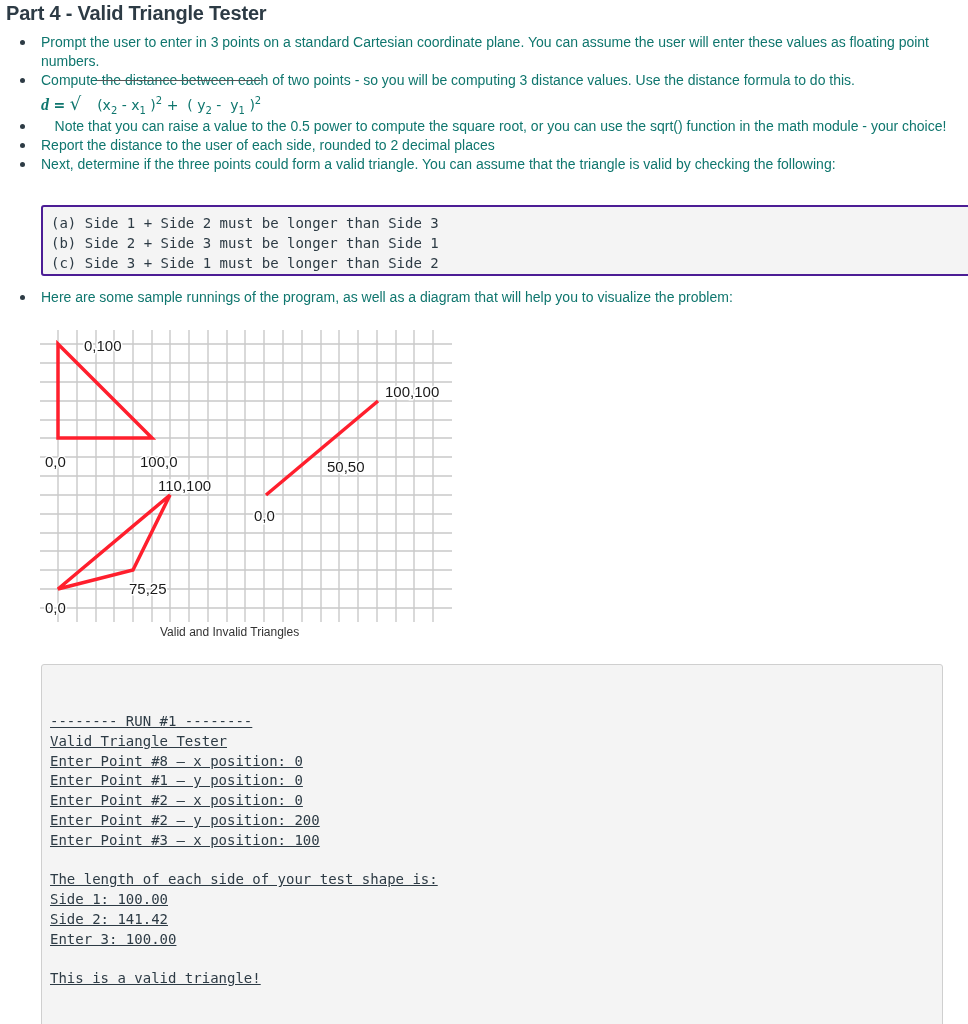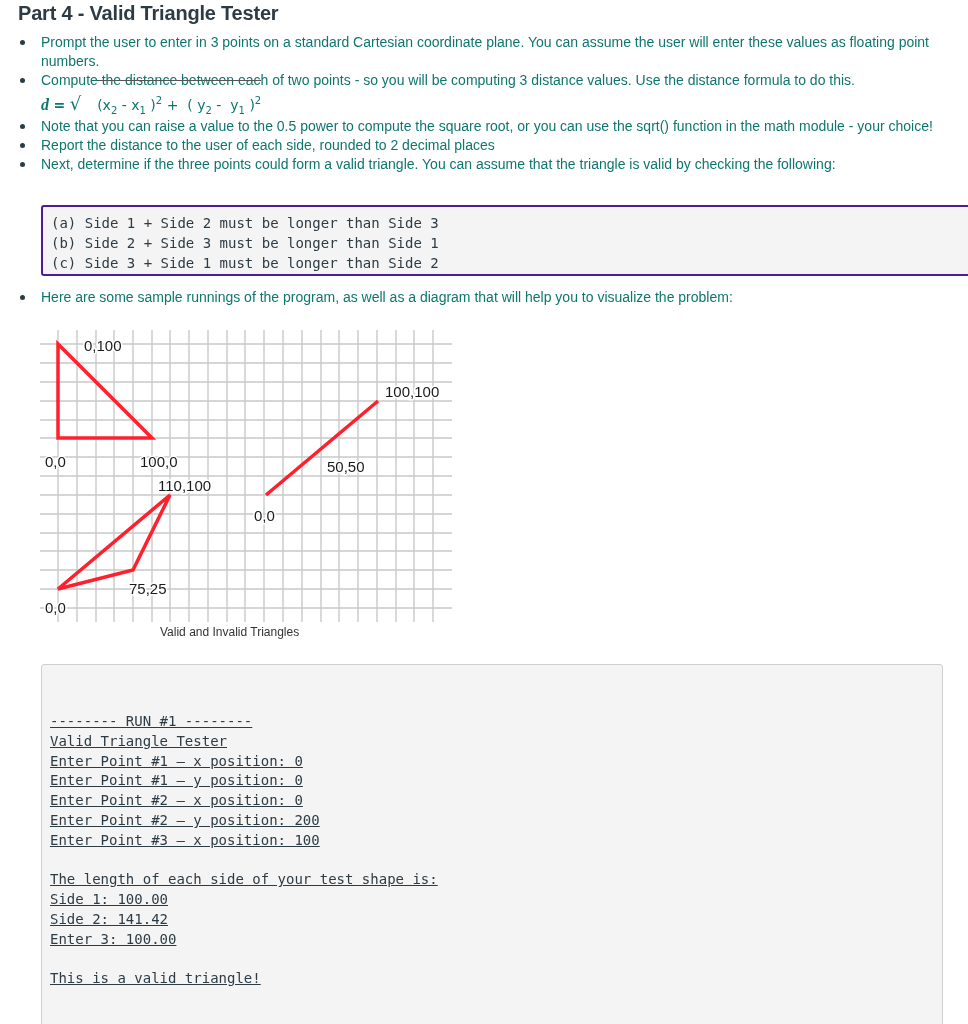--- a/index.html
+++ b/index.html
@@ -1,21 +1,21 @@
 <!DOCTYPE html>
 <html><head>
 <meta charset="utf-8">
 <style>
   html, body { margin: 0; padding: 0; background: #ffffff; }
   body {
     width: 968px; height: 1024px; overflow: hidden; position: relative;
     font-family: "Liberation Sans", sans-serif; color: #2d3b45;
   }
   .title {
-    position: absolute; left: 18px; top: 2px;
+    position: absolute; left: 6px; top: 2px;
     font-size: 20px; font-weight: bold; color: #2d3b45; margin: 0;
     letter-spacing: -0.2px;
   }
   ul.bullets {
     position: absolute; left: 0; top: 33px; margin: 0; padding: 0;
     list-style: none; width: 960px;
   }
   ul.bullets li {
     position: relative; padding-left: 41px; font-size: 14px; line-height: 19px;
     color: #0f766e;
@@ -65,21 +65,21 @@
 <ul class="bullets">
   <li>
     <span class="dot"></span>
     <span>Prompt the user to enter in 3 points on a standard Cartesian coordinate plane. You can assume the user will enter these values as floating point numbers.</span>
   </li>
   <li>
     <span class="dot"></span>
     <span>Compute the distance between each of two points - so you will be computing 3 distance values. Use the distance formula to do this.</span>
     <span class="formula"><span class="d">d</span> <b>=</b> <span class="sqrt-sign">√</span><span class="radicand">(<span>x</span><sub>2</sub> - <span>x</span><sub>1</sub> )<sup>2</sup> + &nbsp;( <span>y</span><sub>2</sub> - &nbsp;<span>y</span><sub>1</sub> )<sup>2</sup></span></span>
   </li>
-  <li style="margin-top:3px;">
+  <li style="margin-top:3px;text-align:center;">
     <span class="dot"></span>
     <span>Note that you can raise a value to the 0.5 power to compute the square root, or you can use the sqrt() function in the math module - your choice!</span>
   </li>
   <li>
     <span class="dot"></span>
     <span>Report the distance to the user of each side, rounded to 2 decimal places</span>
   </li>
   <li>
     <span class="dot"></span>
     <span>Next, determine if the three points could form a valid triangle. You can assume that the triangle is valid by checking the following:</span>
@@ -151,21 +151,21 @@
     <text x="385" y="397">100,100</text>
     <text x="327" y="472">50,50</text>
     <text x="254" y="521">0,0</text>
   </g>
 </svg>
 <div class="diagram-caption">Valid and Invalid Triangles</div>
 
 <div class="run-box">
   <div class="ln">-------- RUN #1 --------</div>
   <div class="ln">Valid Triangle Tester</div>
-  <div class="ln">Enter Point #1 – x position: 0</div>
+  <div class="ln">Enter Point #8 – x position: 0</div>
   <div class="ln">Enter Point #1 – y position: 0</div>
   <div class="ln">Enter Point #2 – x position: 0</div>
   <div class="ln">Enter Point #2 – y position: 200</div>
   <div class="ln">Enter Point #3 – x position: 100</div>
   <div class="blank"></div>
   <div class="ln">The length of each side of your test shape is:</div>
   <div class="ln">Side 1: 100.00</div>
   <div class="ln">Side 2: 141.42</div>
   <div class="ln">Enter 3: 100.00</div>
   <div class="blank"></div>

